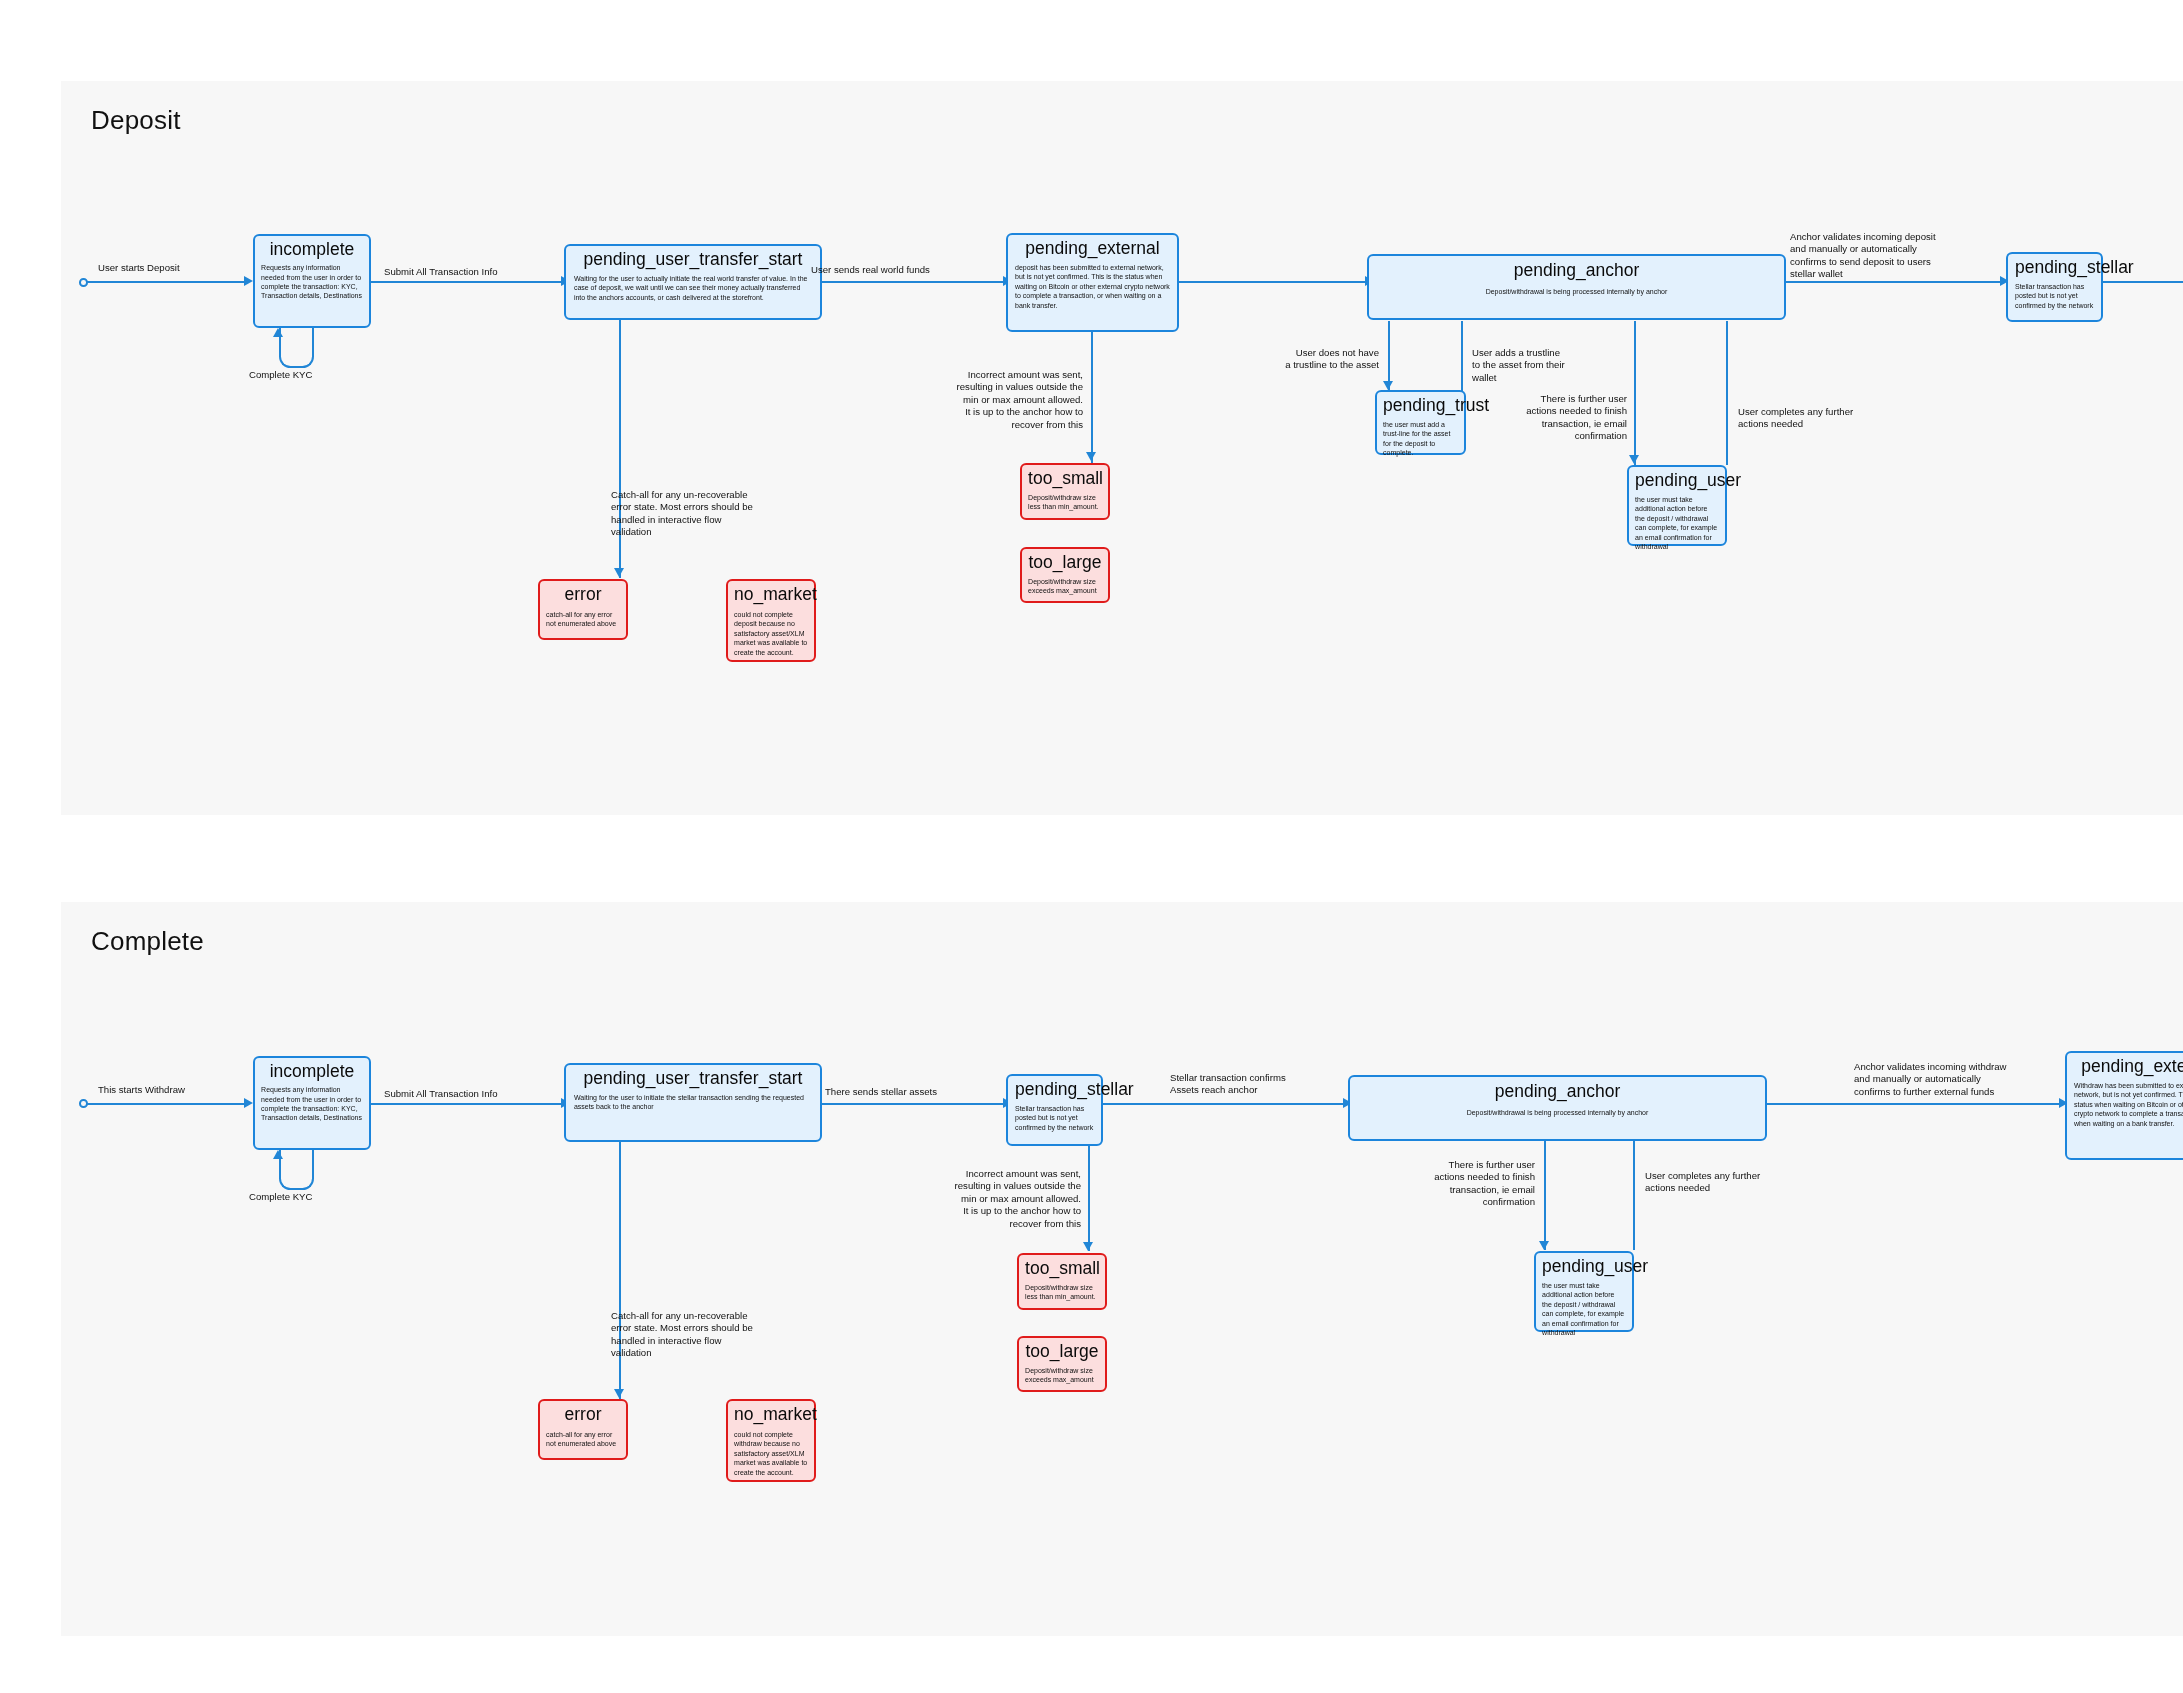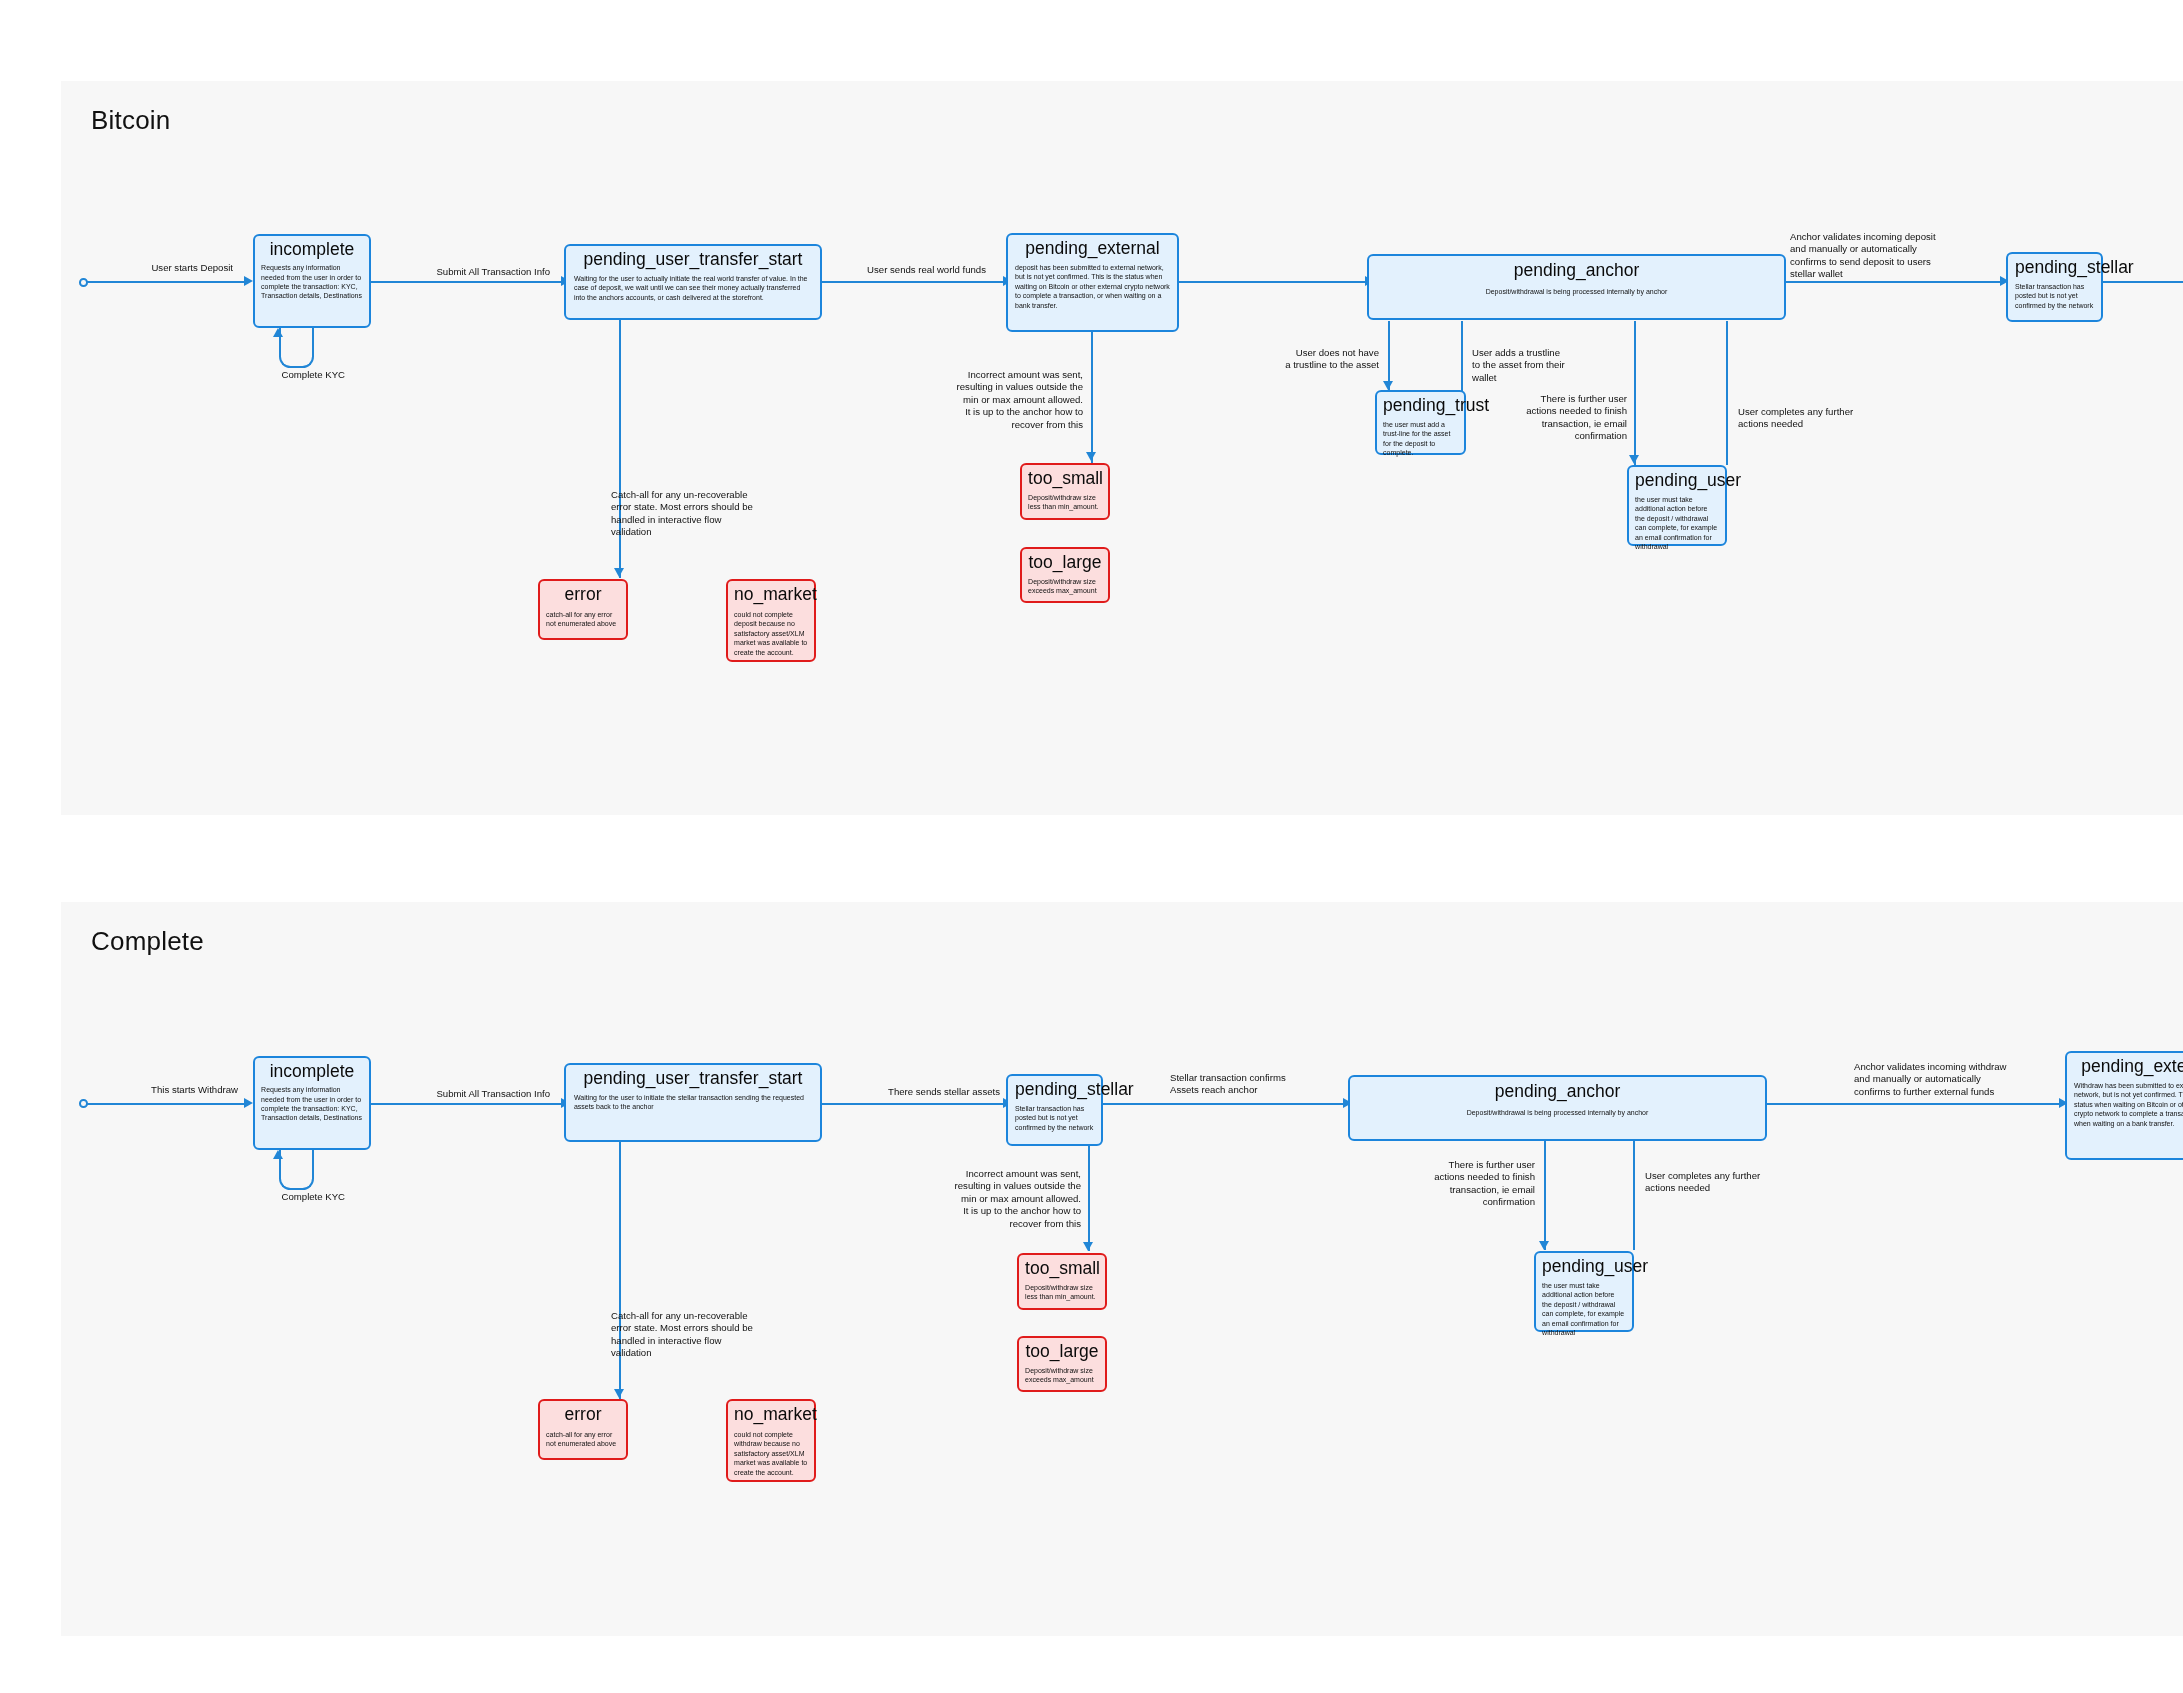--- a/index.html
+++ b/index.html
@@ -13,21 +13,21 @@
   .node{position:absolute;box-sizing:border-box;border-radius:6.1px;
         display:flex;flex-direction:column;align-items:center;}
   .node.blue{background:#e3f1fd;border:2.6px solid #1c85dc;}
   .node.red{background:#fcdede;border:2.6px solid #e01b1b;}
   .node .title{font-size:17.5px;color:#0a0a0a;line-height:1.05;text-align:center;width:100%;}
   .node .desc{font-size:7px;color:#111;line-height:1.35;width:100%;box-sizing:border-box;}
   .node.wide .title{font-size:17.5px;}
 
   
   .lbl{position:absolute;font-size:9.6px;color:#111;line-height:1.3;white-space:pre-line;}
-  .lbl.c{text-align:right;}
+  .lbl.c{text-align:left;}
   .lbl.r{text-align:right;}
   .lbl.l{text-align:left;}
 
   
   .hline{position:absolute;height:2.2px;background:#2186d6;}
   .vline{position:absolute;width:2.2px;background:#2186d6;}
   .arrow-r{position:absolute;width:0;height:0;border-top:5.7px solid transparent;
            border-bottom:5.7px solid transparent;border-left:9.6px solid #2186d6;}
   .arrow-d{position:absolute;width:0;height:0;border-left:5.7px solid transparent;
            border-right:5.7px solid transparent;border-top:9.6px solid #2186d6;}
@@ -37,21 +37,21 @@
             border:2.2px solid #2186d6;background:#f7f7f7;box-sizing:border-box;}
   .loop{position:absolute;border:2.2px solid #2186d6;border-top:none;
         border-bottom-left-radius:11.4px;border-bottom-right-radius:11.4px;box-sizing:border-box;}
 </style>
 </head>
 <body>
 
 <div id="page">
 
   <div class="panel" style="left:61px;top:81px;width:2519px;height:734px;"></div>
-  <div class="panel-title" style="left:91px;top:105px;">Bitcoin</div>
+  <div class="panel-title" style="left:91px;top:105px;">Deposit</div>
 
   <div class="startdot" style="left:79px;top:278px;"></div>
   <div class="hline" style="left:87px;top:281px;width:157px;"></div>
   <div class="arrow-r" style="left:244px;top:276px;"></div>
   <div class="lbl c" style="left:98px;top:262px;width:135px;">User starts Deposit</div>
 
   <div class="node blue" style="left:253px;top:234px;width:118px;height:94px;padding:4.4px 6.1px 5.2px 6.1px;">
     <div class="title">incomplete</div>
     <div class="desc" style="margin-top:4.4px;">Requests any information needed from the user in order to complete the transaction: KYC, Transaction details, Destinations</div>
   </div>

